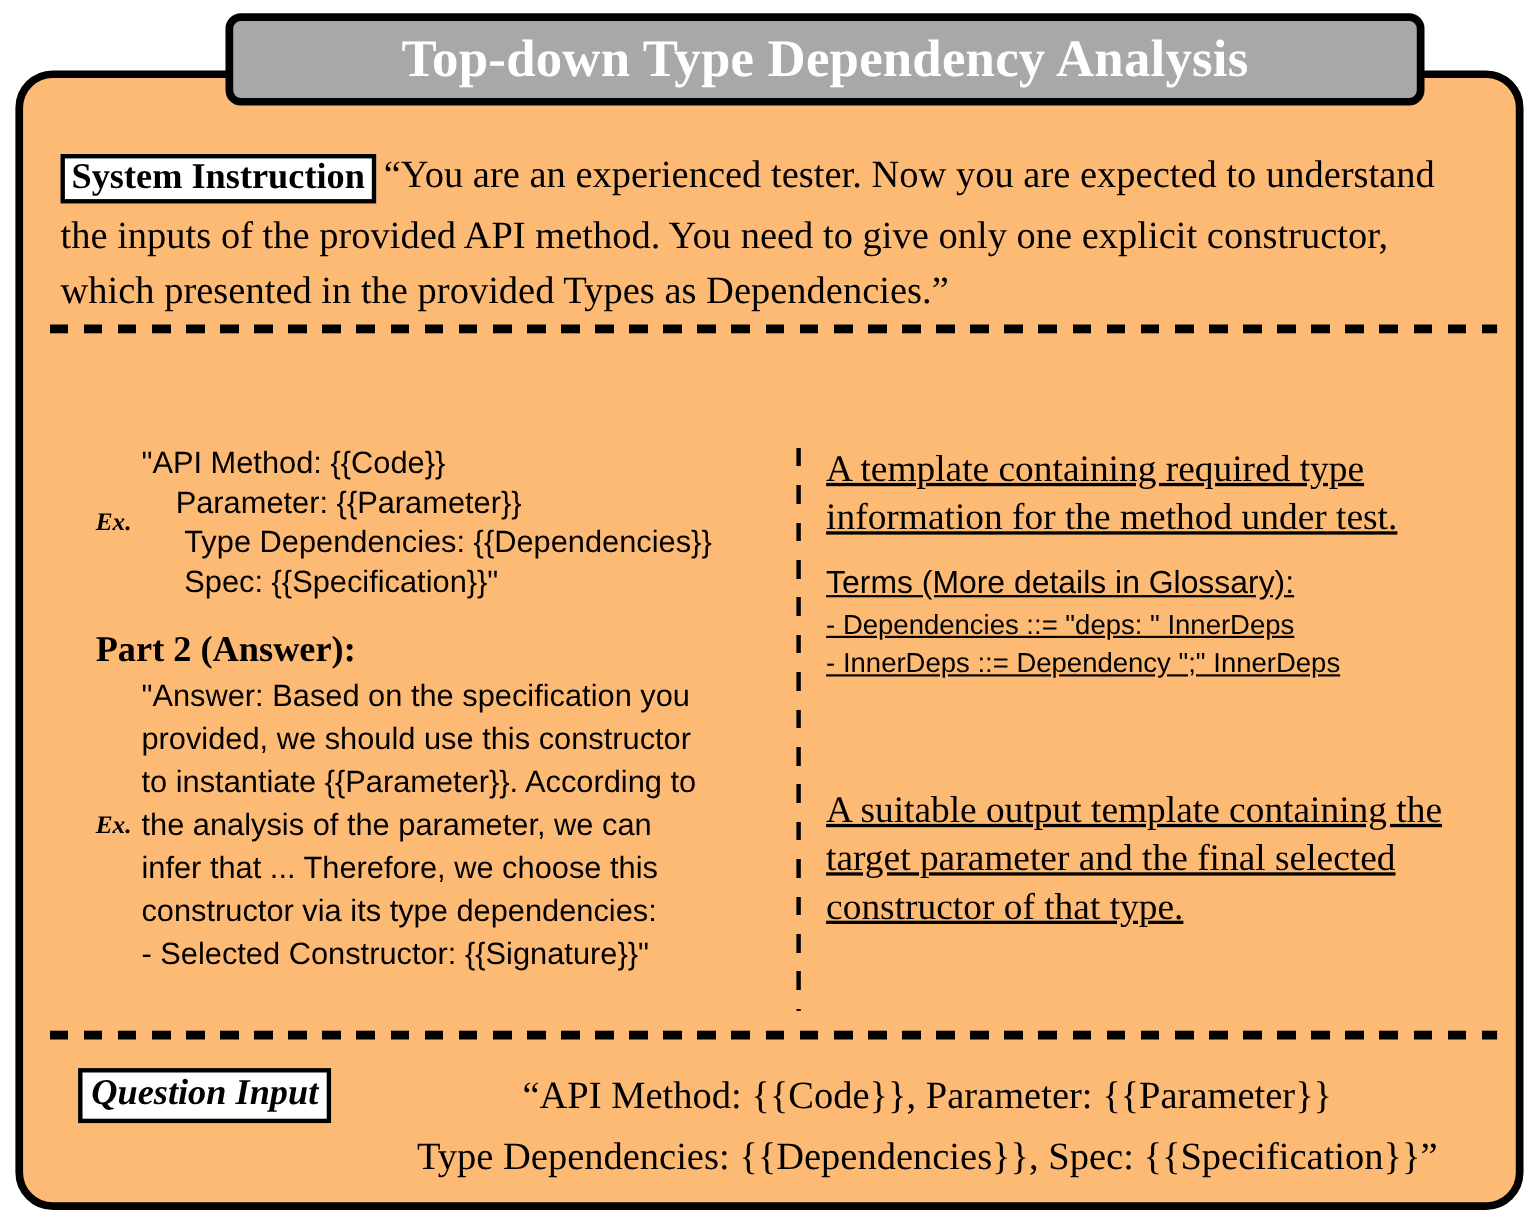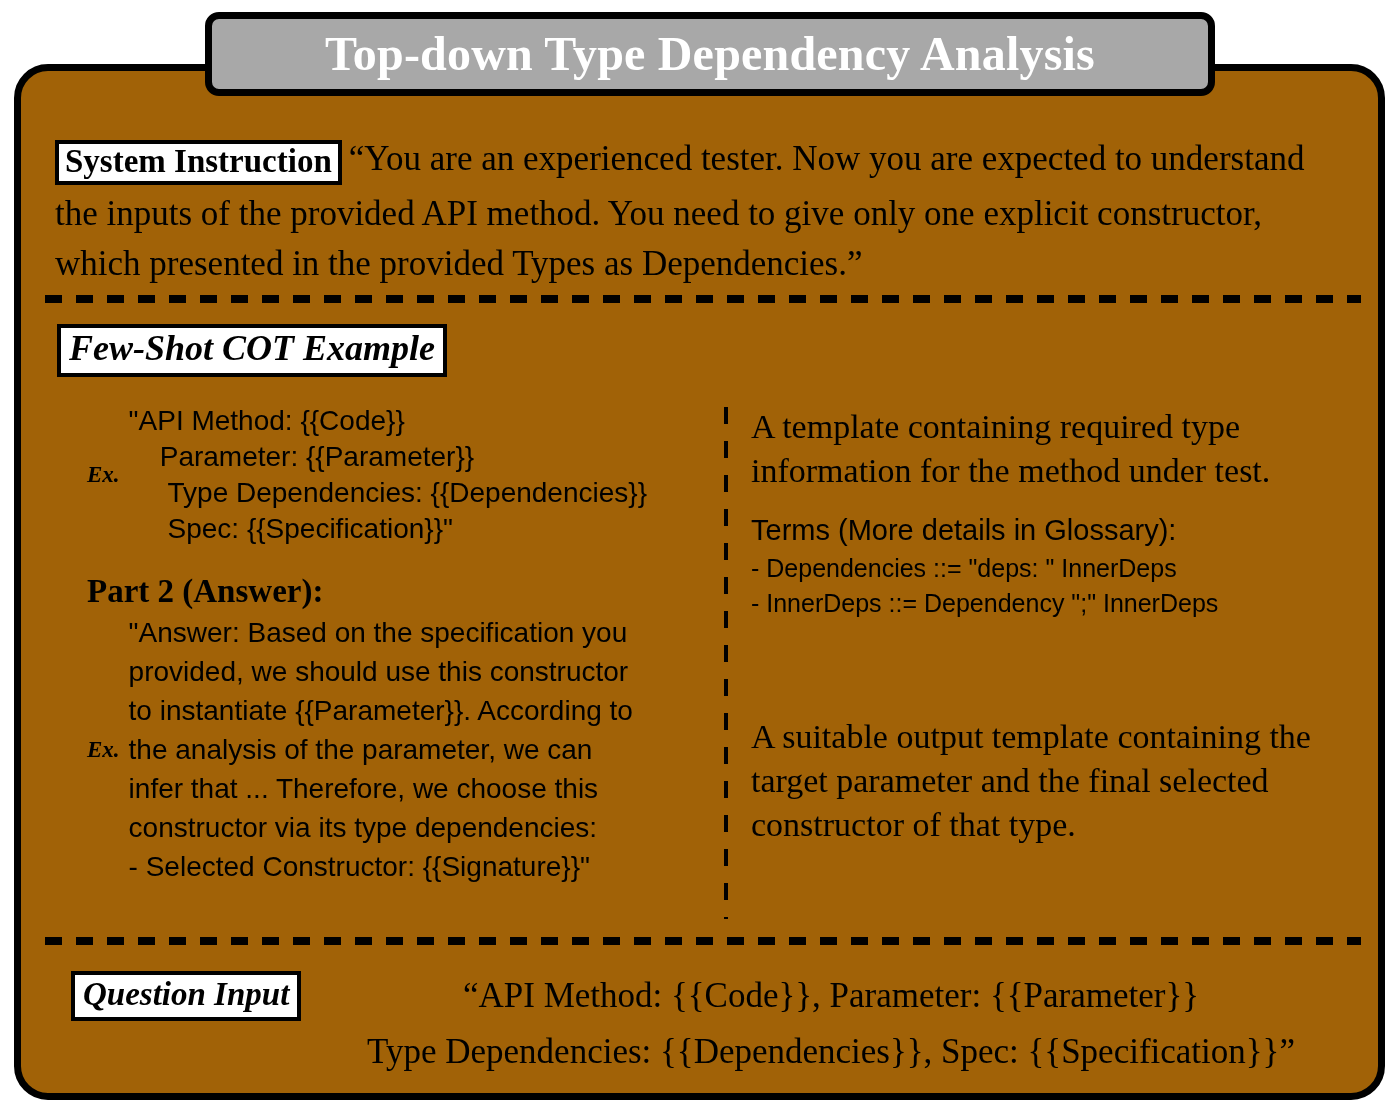--- a/index.html
+++ b/index.html
@@ -19,29 +19,29 @@
   
   #panel {
     position: absolute;
     left: 14px;
     top: 64px;
     width: 1371px;
     height: 1036px;
     box-sizing: border-box;
     border: 7px solid #000000;
     border-radius: 34px;
-    background: #a16207;
+    background: #fdba74;
   }
 
   
   #title-badge {
     position: absolute;
     left: 205px;
     top: 12px;
-    width: 1010px;
+    width: 1090px;
     height: 84px;
     box-sizing: border-box;
     border: 7px solid #000000;
     border-radius: 14px;
     background: #a8a8a8;
     display: flex;
     align-items: center;
     justify-content: center;
     z-index: 5;
   }
@@ -174,20 +174,21 @@
       rgba(0,0,0,0) 17px, rgba(0,0,0,0) 34px
     );
   }
 
   
   #right-col {
     position: absolute;
     left: 730px;
     top: 334px;
     width: 610px;
+    text-decoration: underline;
   }
   .desc-serif {
     font-family: "Liberation Serif", serif;
     font-size: 34px;
     line-height: 44px;
     color: #000000;
     margin: 0;
   }
   #terms-heading {
     font-family: "Liberation Sans", sans-serif;
@@ -213,21 +214,21 @@
     left: 50px;
     top: 900px;
     font-weight: bold;
     font-style: italic;
     font-size: 33px;
     line-height: 1.05;
     padding: 2px 8px 5px 8px;
   }
   #question-lines {
     position: absolute;
-    left: 290px;
+    left: 302px;
     top: 897px;
     width: 1040px;
     text-align: center;
     font-family: "Liberation Serif", serif;
     font-size: 35px;
     line-height: 56px;
     color: #000000;
   }
   .qline { display: block; white-space: nowrap; }
 </style>
@@ -237,21 +238,20 @@
 <div id="root">
 
   <div id="panel">
 
     <div id="sysinstr-block">
       <span class="boxed-label" id="sysinstr-label">System Instruction</span><span id="sysinstr-text">“You are an experienced tester. Now you are expected to understand the inputs of the provided API method. You need to give only one explicit constructor, which presented in the provided Types as Dependencies.”</span>
     </div>
 
     <div class="hdash" id="hdash-1"></div>
 
-    <span class="boxed-label" id="fewshot-label">Few-Shot COT Example</span>
 
     <div id="left-col">
 
       <div id="part1-block">
         <div class="ex-row">
           <span class="ex-marker">Ex.</span>
           <span class="ex-body">"API Method: {{Code}}
     Parameter: {{Parameter}}
      Type Dependencies: {{Dependencies}}
      Spec: {{Specification}}"</span>

